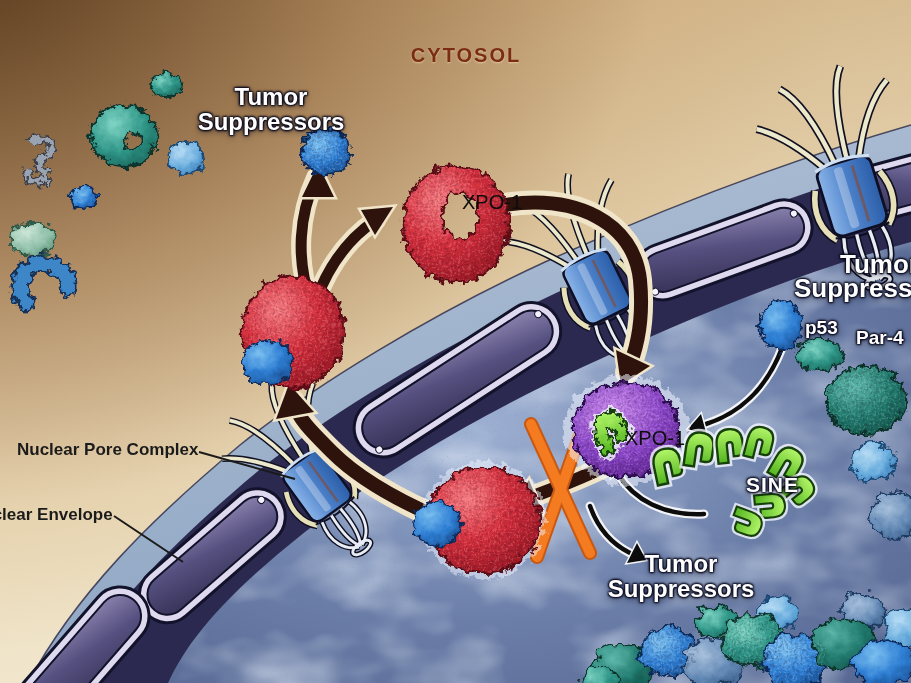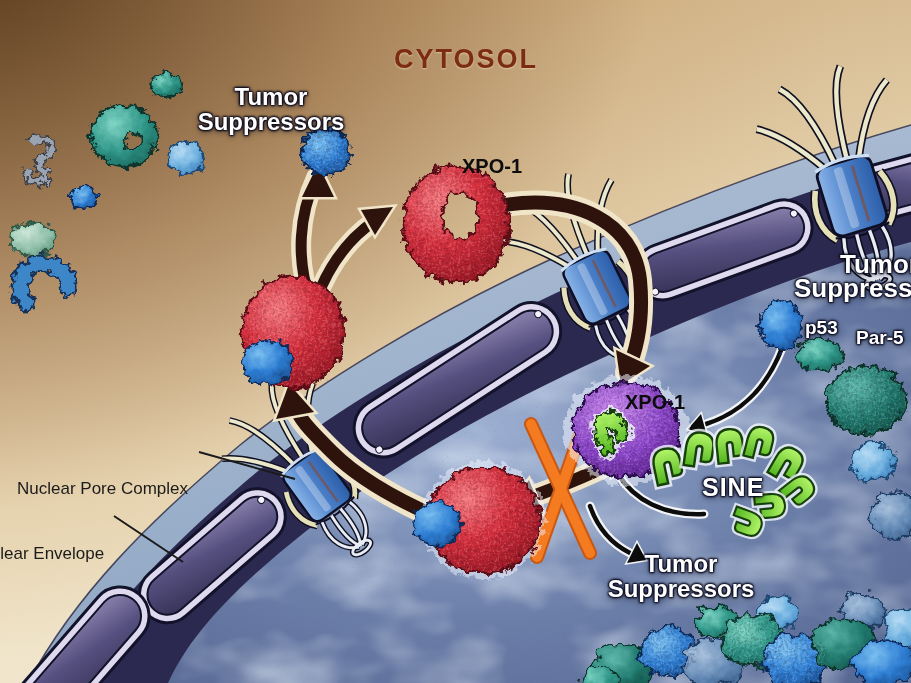--- a/index.html
+++ b/index.html
@@ -8,27 +8,27 @@
          background:
            radial-gradient(1150px 950px at -6% -12%, rgba(74,44,18,.95), rgba(136,92,52,.55) 38%, rgba(196,156,106,.18) 62%, rgba(0,0,0,0) 78%),
            linear-gradient(168deg,#caa878 0%, #dcc49c 30%, #ecdcba 55%, #f2e9d2 85%);}
   svg{position:absolute;left:0;top:0;}
   .lbl{position:absolute;white-space:nowrap;line-height:1.05;}
   .ctr{transform:translateX(-50%);text-align:center;}
   .white{color:#ffffff;font-weight:bold;
          text-shadow:-1px -1px 2px rgba(8,8,28,.85),1px -1px 2px rgba(8,8,28,.85),
                      -1px 1px 2px rgba(8,8,28,.85),1px 1px 2px rgba(8,8,28,.85),
                      0 2px 6px rgba(0,0,20,.65);}
-  .blk{color:#0d0d0d;font-weight:bold;}
-  .plain{color:#1b1b1b;font-weight:normal;margin-top:39px;}
-  .cyt{color:#7b2c12;font-weight:bold;letter-spacing:2px;font-size:27px;
+  .blk{color:#0d0d0d;font-weight:normal;margin-top:36px;}
+  .plain{color:#1b1b1b;font-weight:bold;}
+  .cyt{color:#7b2c12;font-weight:bold;letter-spacing:2px;font-size:20px;
        text-shadow:0 1px 2px rgba(255,240,210,.5);}
   .nuc{color:#4b2f9c;font-weight:bold;letter-spacing:3px;font-size:26px;
        text-shadow:0 0 6px rgba(235,240,255,.45);}
-  .f24{font-size:24px;} .f26{font-size:26px;} .f21{font-size:25px;letter-spacing:1px;}
+  .f24{font-size:24px;} .f26{font-size:26px;} .f21{font-size:21px;letter-spacing:1px;margin-left:44px;}
   .f20{font-size:20px;} .f19{font-size:19px;} .f17{font-size:17px;}
 </style>
 </head>
 <body>
 
 <div class="stage">
 
 <svg width="911" height="683" viewBox="0 0 911 683">
   <defs>
     <radialGradient id="gRed" cx="0.35" cy="0.3" r="0.85">
@@ -366,21 +366,21 @@
   <span style="display:block">Tumor</span>
   <span style="display:block">Suppressors</span>
 </div>
 
 <div class="lbl ctr blk f20" style="left:492px;top:156px;">XPO-1</div>
 
 <div class="lbl white f26" style="left:840px;top:251px;">Tumor</div>
 <div class="lbl white f26" style="left:794px;top:275px;">Suppressors</div>
 
 <div class="lbl white f19" style="left:805px;top:318px;">p53</div>
-<div class="lbl white f19" style="left:856px;top:328px;">Par-5</div>
+<div class="lbl white f19" style="left:856px;top:328px;">Par-4</div>
 
 <div class="lbl ctr blk f20" style="left:655px;top:392px;">XPO-1</div>
 
 <div class="lbl white f21" style="left:702px;top:474px;">SINE</div>
 
 <div class="lbl ctr white f24" style="left:681px;top:551px;">
   <span style="display:block">Tumor</span>
   <span style="display:block">Suppressors</span>
 </div>
 

